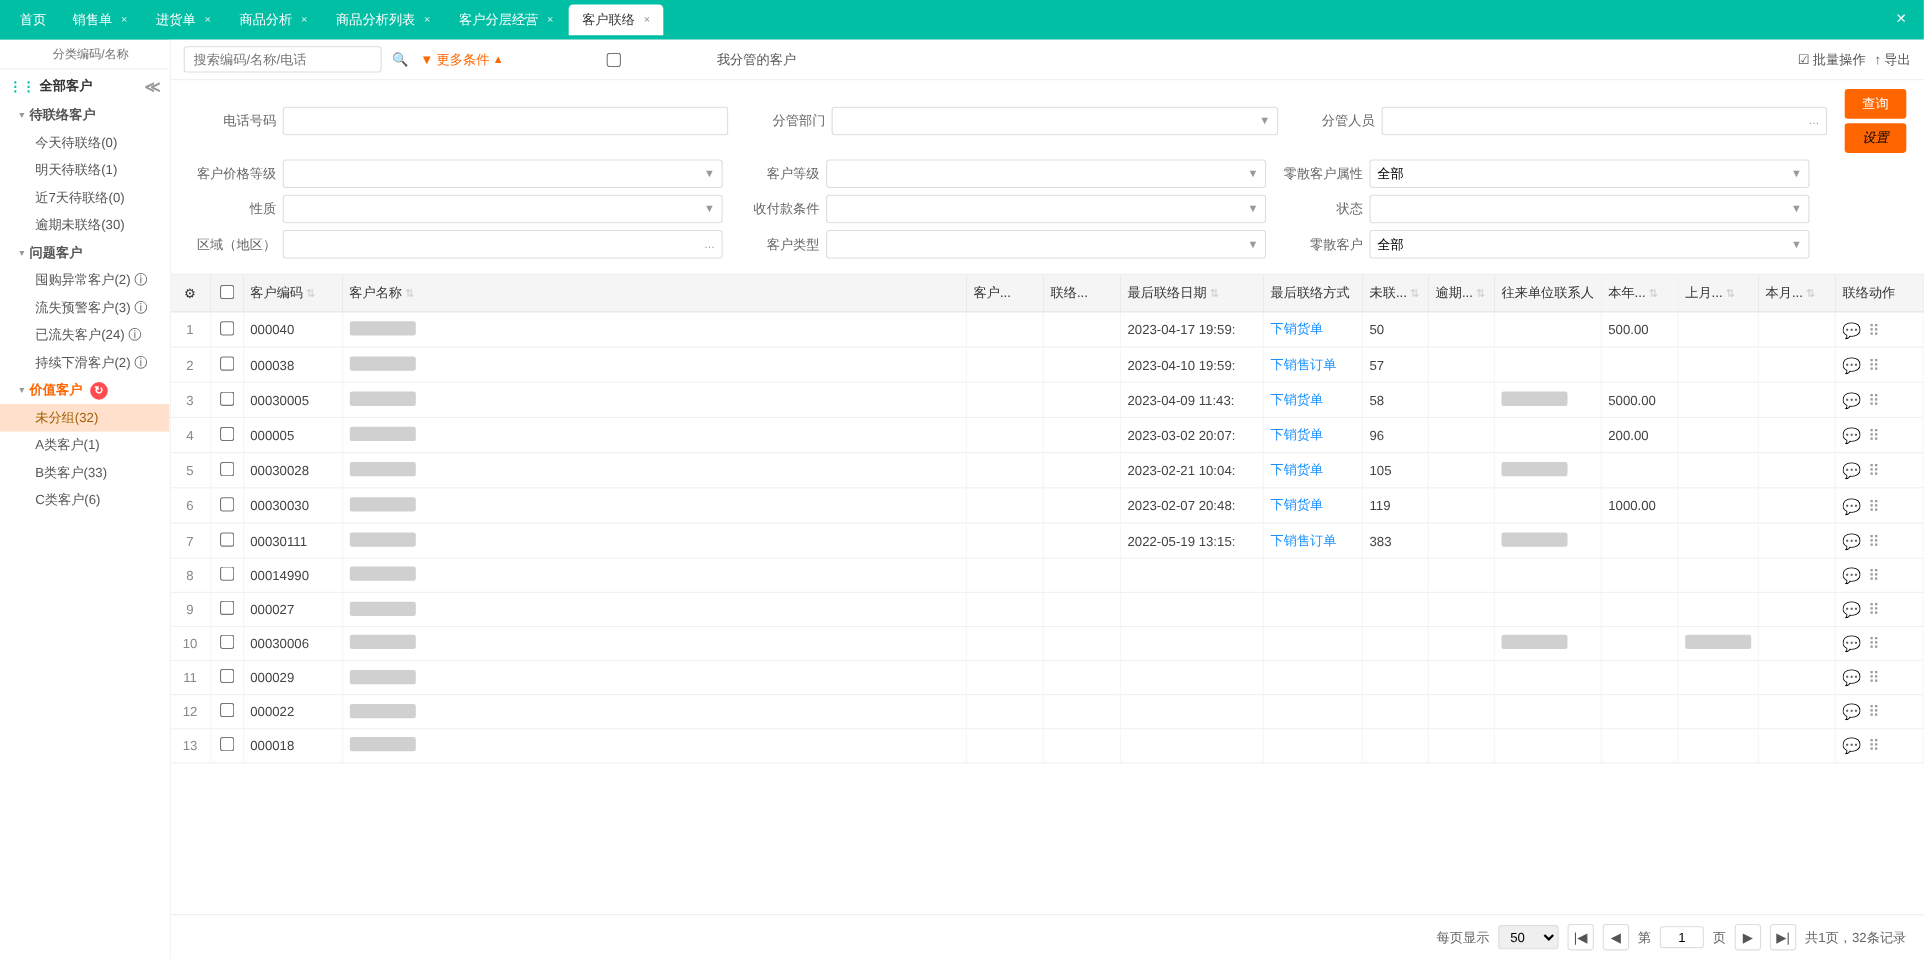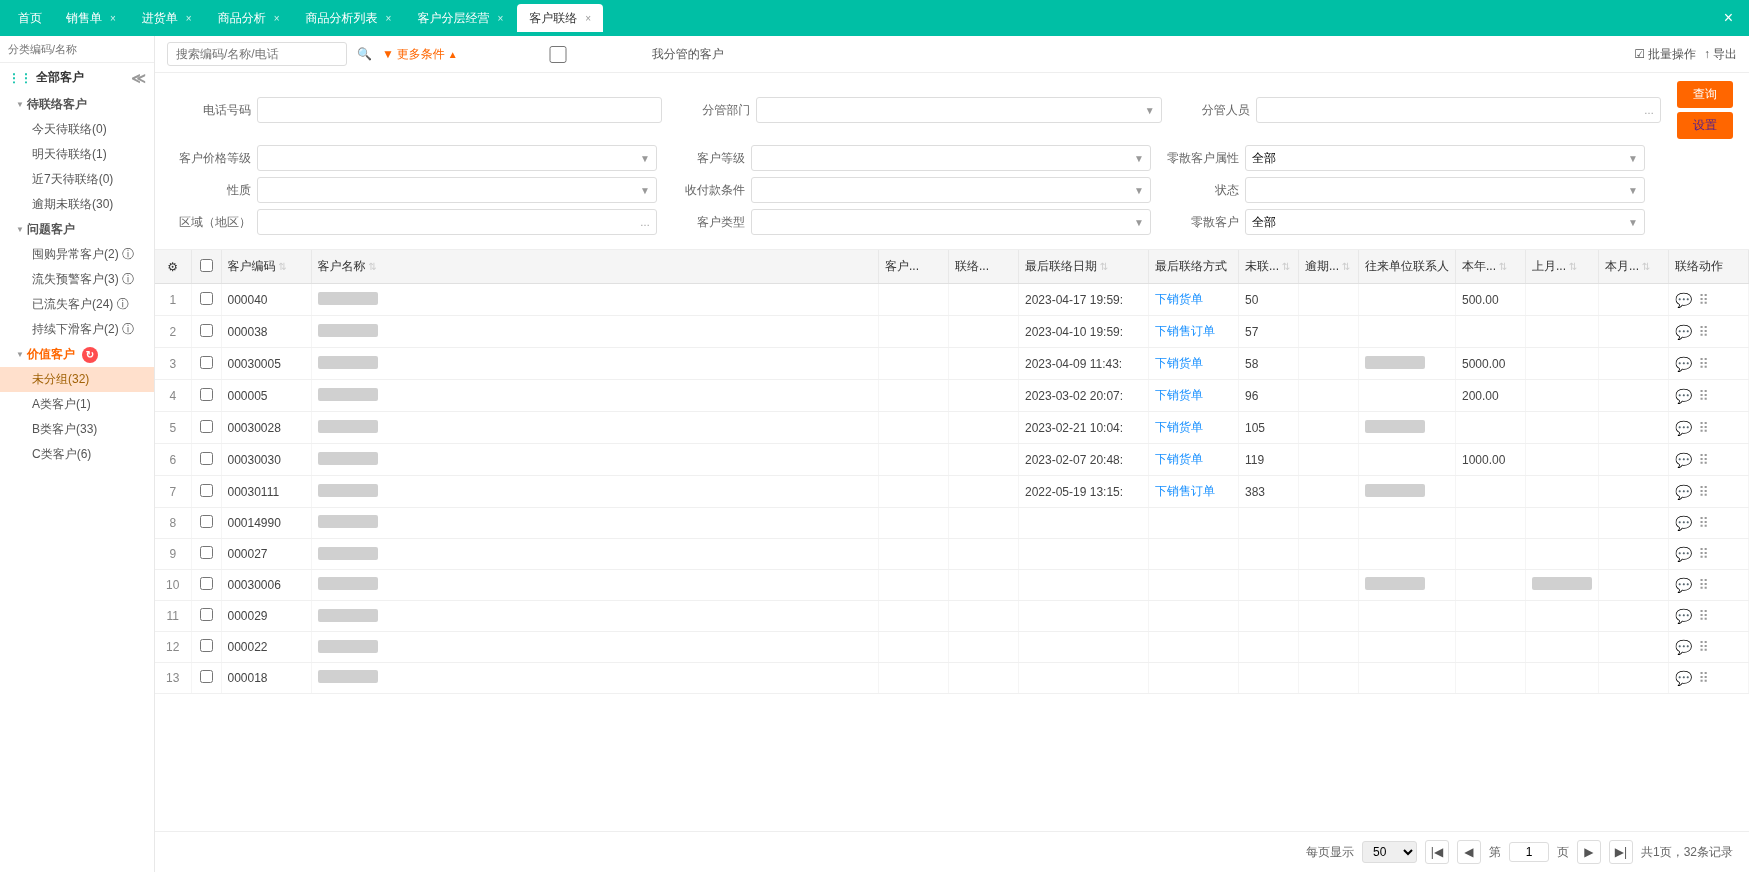--- a/index.html
+++ b/index.html
@@ -74,20 +74,21 @@
       padding: 6px 8px;
       border-bottom: 1px solid #eee;
       gap: 4px;
     }
     .sidebar-search input {
       flex: 1;
       border: none;
       outline: none;
       font-size: 11px;
       color: #999;
+      margin-left: 40px;
     }
     .sidebar-section-header {
       display: flex;
       align-items: center;
       padding: 6px 8px;
       font-weight: bold;
       color: #333;
       cursor: pointer;
       gap: 4px;
     }
@@ -144,20 +145,21 @@
     }
     .btn-more-filter {
       color: #ff6600;
       cursor: pointer;
       display: flex;
       align-items: center;
       gap: 3px;
     }
     .checkbox-label {
       display: flex;
+      align-items: center;
       gap: 4px;
       color: #555;
       cursor: pointer;
     }
     .toolbar-right {
       margin-left: auto;
       display: flex;
       gap: 8px;
       align-items: center;
     }
@@ -227,26 +229,27 @@
       background: #ff6600;
       color: #fff;
       border: none;
       border-radius: 3px;
       padding: 5px 16px;
       cursor: pointer;
       font-size: 12px;
     }
     .btn-reset {
       background: #ff6600;
-      color: #4c1d95;
+      color: #000000;
       border: none;
       border-radius: 3px;
       padding: 5px 16px;
       cursor: pointer;
       font-size: 12px;
+      font-style: italic;
     }
     .filter-actions {
       display: flex;
       flex-direction: column;
       gap: 4px;
       margin-left: 8px;
     }
 
     
     .table-area {

